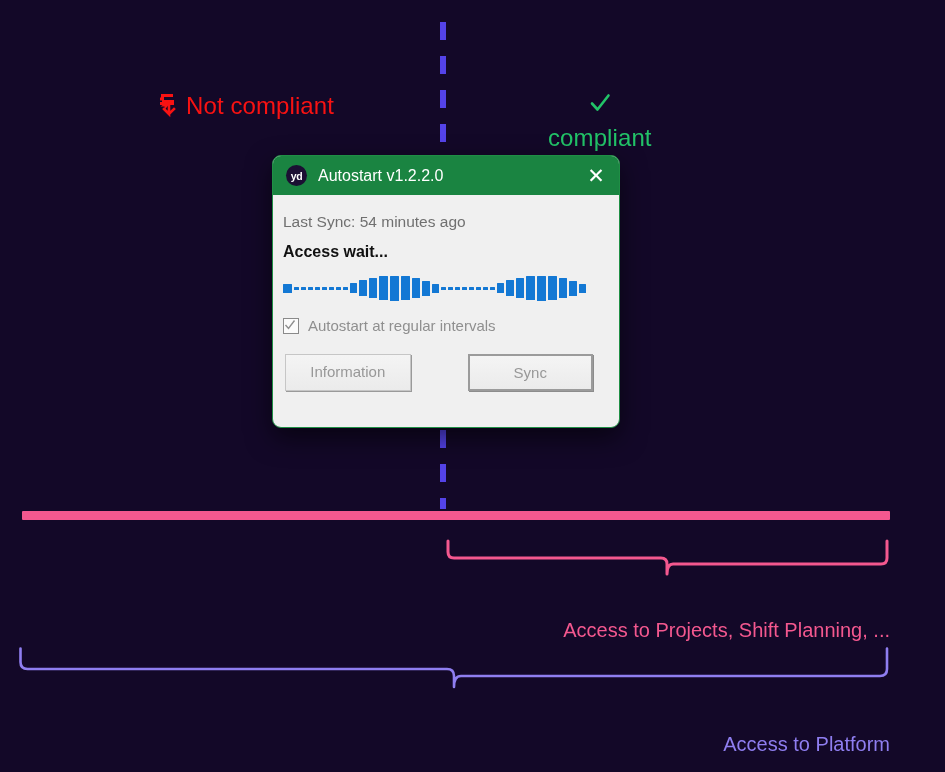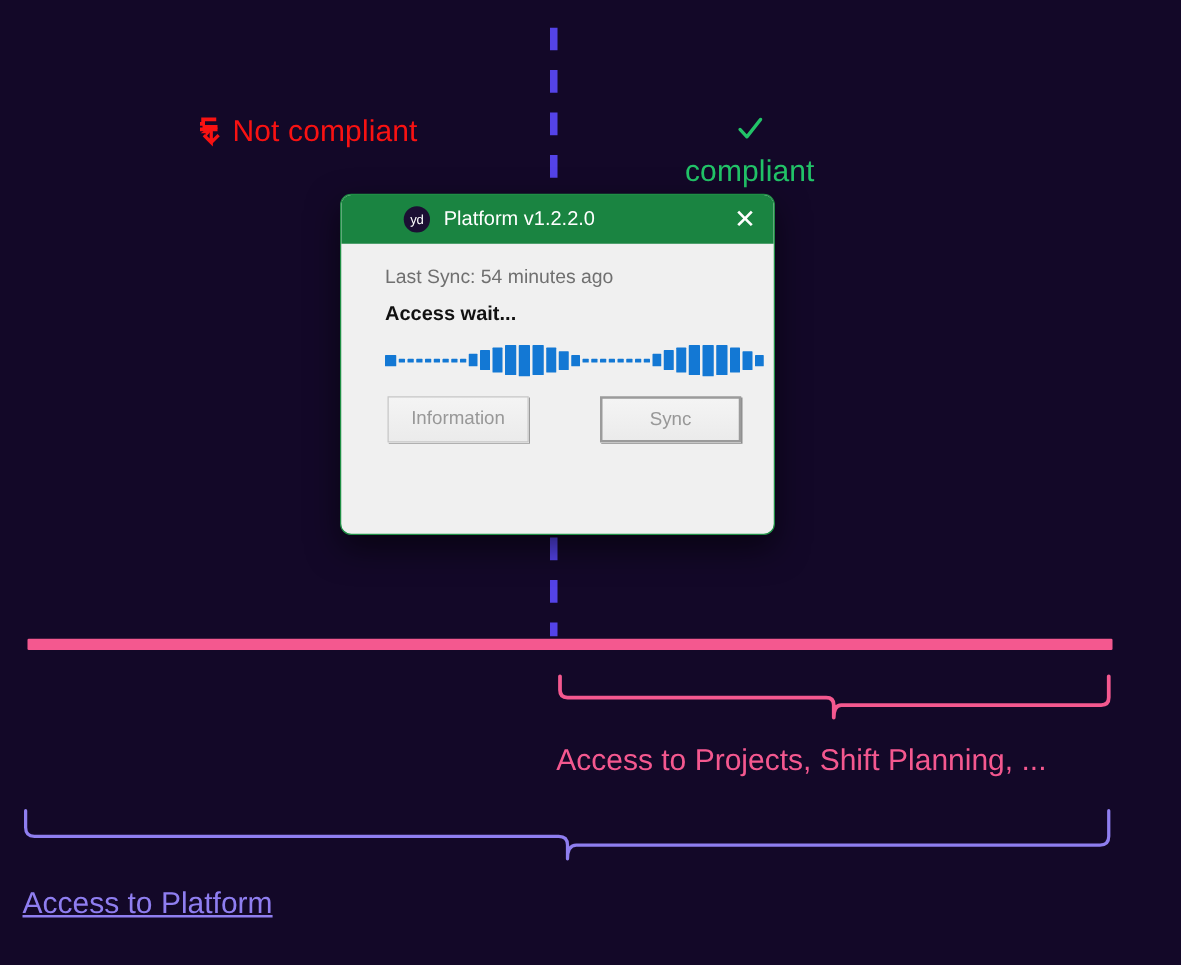--- a/index.html
+++ b/index.html
@@ -85,27 +85,26 @@
     padding: 0 10px 0 13px;
     box-sizing: border-box;
   }
   .app-badge {
     width: 21px;
     height: 21px;
     border-radius: 50%;
     background: #1b0f33;
     color: #ffffff;
     font-size: 10.5px;
-    font-weight: normal;
+    font-weight: bold;
     display: flex;
     align-items: center;
     justify-content: center;
     letter-spacing: -0.3px;
     flex: 0 0 auto;
-    margin-left: 37px;
   }
   .title-text {
     color: #ffffff;
     font-size: 16px;
     margin-left: 11px;
     flex: 1 1 auto;
     overflow: hidden;
     text-overflow: ellipsis;
     white-space: nowrap;
   }
@@ -117,21 +116,21 @@
     justify-content: center;
     color: #ffffff;
     font-size: 21px;
     line-height: 1;
     font-weight: 300;
     cursor: pointer;
     flex: 0 0 auto;
   }
 
   .dlg-body {
-    padding: 18px 26px 0 35px;
+    padding: 18px 26px 0 10px;
     box-sizing: border-box;
   }
   .last-sync {
     font-size: 15.5px;
     color: #707070;
     margin: 0 0 12px 0;
   }
   .please-wait {
     font-size: 16px;
     color: #111111;
@@ -211,36 +210,36 @@
 
   
   .brace {
     position: absolute;
   }
   .brace-pink { left: 445px; top: 538px; }
   .brace-blue { left: 18px; top: 646px; }
 
   .brace-caption {
     position: absolute;
-    font-size: 24px;
+    font-size: 20px;
     white-space: nowrap;
-    text-align: left;
+    text-align: right;
+    margin-top: 24px;
   }
   .cap-pink {
     left: 445px;
     top: 595px;
     width: 445px;
     color: #f4588f;
   }
   .cap-blue {
     left: 18px;
     top: 709px;
     width: 872px;
     color: #8f7ef0;
-    text-decoration: underline;
   }
 </style>
 </head>
 <body>
 
 <div class="stage">
 
   <div class="divider"></div>
 
   <div class="legend legend-not">
@@ -261,21 +260,21 @@
         <path d="M3 11.5 L8.5 17.5 L19.5 3.5" stroke="#22c368" stroke-width="2.6" fill="none" stroke-linecap="round" stroke-linejoin="round"></path>
       </svg>
     </span>
     <span class="legend-label">compliant</span>
   </div>
 
   <div class="dialog">
 
     <div class="titlebar">
       <span class="app-badge">yd</span>
-      <span class="title-text">Platform v1.2.2.0</span>
+      <span class="title-text">Autostart v1.2.2.0</span>
       <span class="close-btn">✕</span>
     </div>
 
     <div class="dlg-body">
       <p class="last-sync">Last Sync: 54 minutes ago</p>
       <p class="please-wait">Access wait...</p>
 
       <div class="progress">
           <div class="pb" style="width: 9px; height: 9px; background: rgb(19, 120, 212);"></div>
           <div class="pb" style="width: 5px; height: 3px; background: rgb(19, 120, 212);"></div>
@@ -307,20 +306,28 @@
           <div class="pb" style="width: 8px; height: 16px; background: rgb(19, 120, 212);"></div>
           <div class="pb" style="width: 8px; height: 20px; background: rgb(19, 120, 212);"></div>
           <div class="pb" style="width: 9px; height: 24px; background: rgb(19, 120, 212);"></div>
           <div class="pb" style="width: 9px; height: 25px; background: rgb(19, 120, 212);"></div>
           <div class="pb" style="width: 9px; height: 24px; background: rgb(19, 120, 212);"></div>
           <div class="pb" style="width: 8px; height: 20px; background: rgb(19, 120, 212);"></div>
           <div class="pb" style="width: 8px; height: 15px; background: rgb(19, 120, 212);"></div>
           <div class="pb" style="width: 7px; height: 9px; background: rgb(19, 120, 212);"></div>
         </div>
 
+      <div class="checkrow">
+        <span class="cbx">
+          <svg width="12" height="12" viewBox="0 0 12 12" xmlns="http://www.w3.org/2000/svg">
+            <path d="M1.5 6 L4.5 9.5 L10.5 1.5" stroke="#8f8f8f" stroke-width="1.4" fill="none"></path>
+          </svg>
+        </span>
+        <span class="checkrow-label">Autostart at regular intervals</span>
+      </div>
 
       <div class="btnrow">
         <div class="btn btn-info">Information</div>
         <div class="btn btn-send">Sync</div>
       </div>
     </div>
   </div>
 
   <div class="pink-bar"></div>
 

